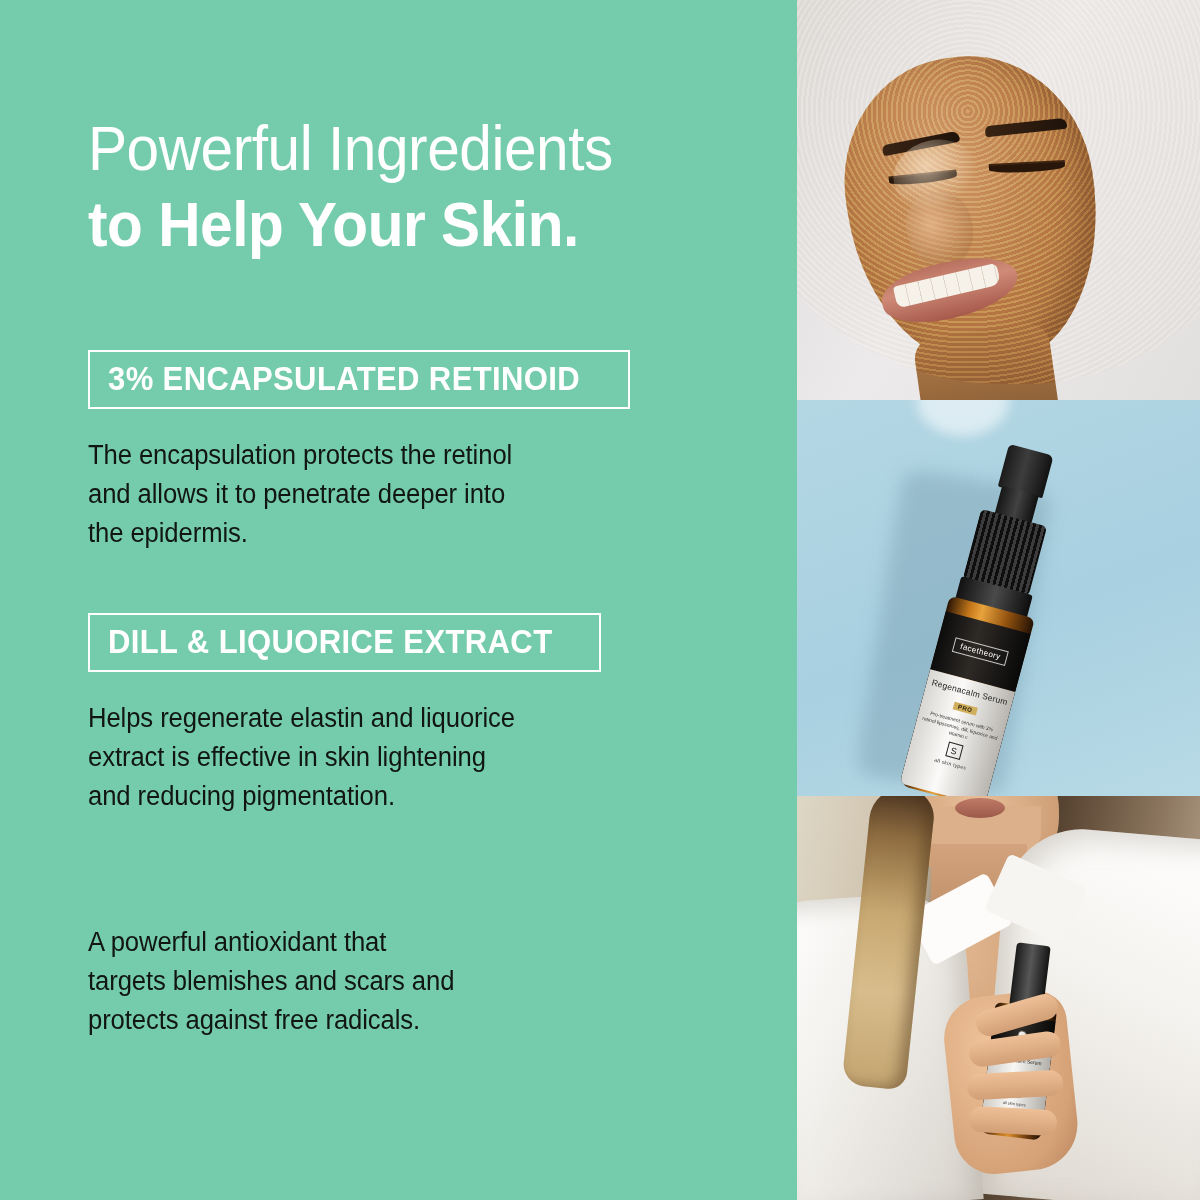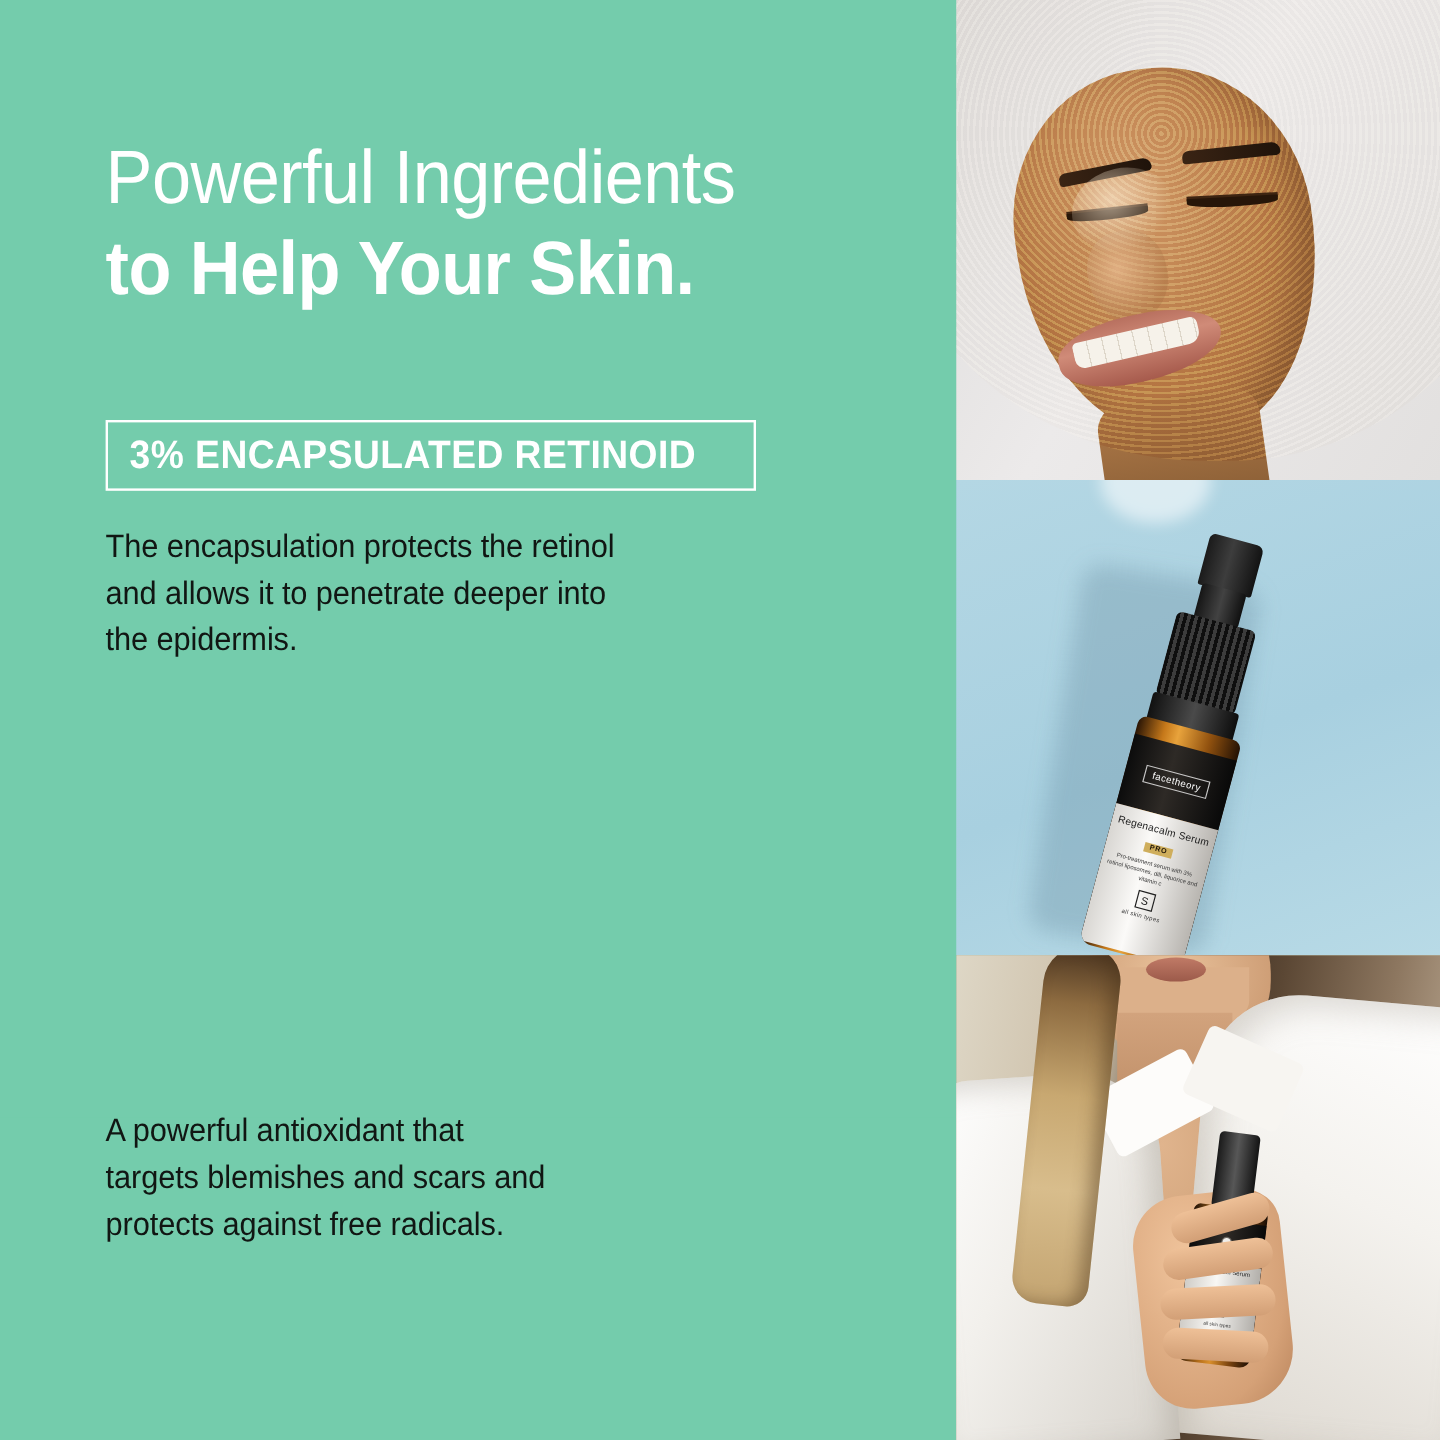--- a/index.html
+++ b/index.html
@@ -297,20 +297,28 @@
 
     <div class="ingredient ing-1">
       <div class="ing-box">
         <span class="ing-title">3% ENCAPSULATED RETINOID</span>
       </div>
       <div class="ing-body">The encapsulation protects the retinol
 and allows it to penetrate deeper into
 the epidermis.</div>
     </div>
 
+    <div class="ingredient ing-2">
+      <div class="ing-box">
+        <span class="ing-title">DILL &amp; LIQUORICE EXTRACT</span>
+      </div>
+      <div class="ing-body">Helps regenerate elastin and liquorice
+extract is effective in skin lightening
+and reducing pigmentation.</div>
+    </div>
 
     <div class="ingredient ing-3">
       <div class="ing-body">A powerful antioxidant that
 targets blemishes and scars and
 protects against free radicals.</div>
     </div>
 
   </div>
 
   <div class="photo-col">

